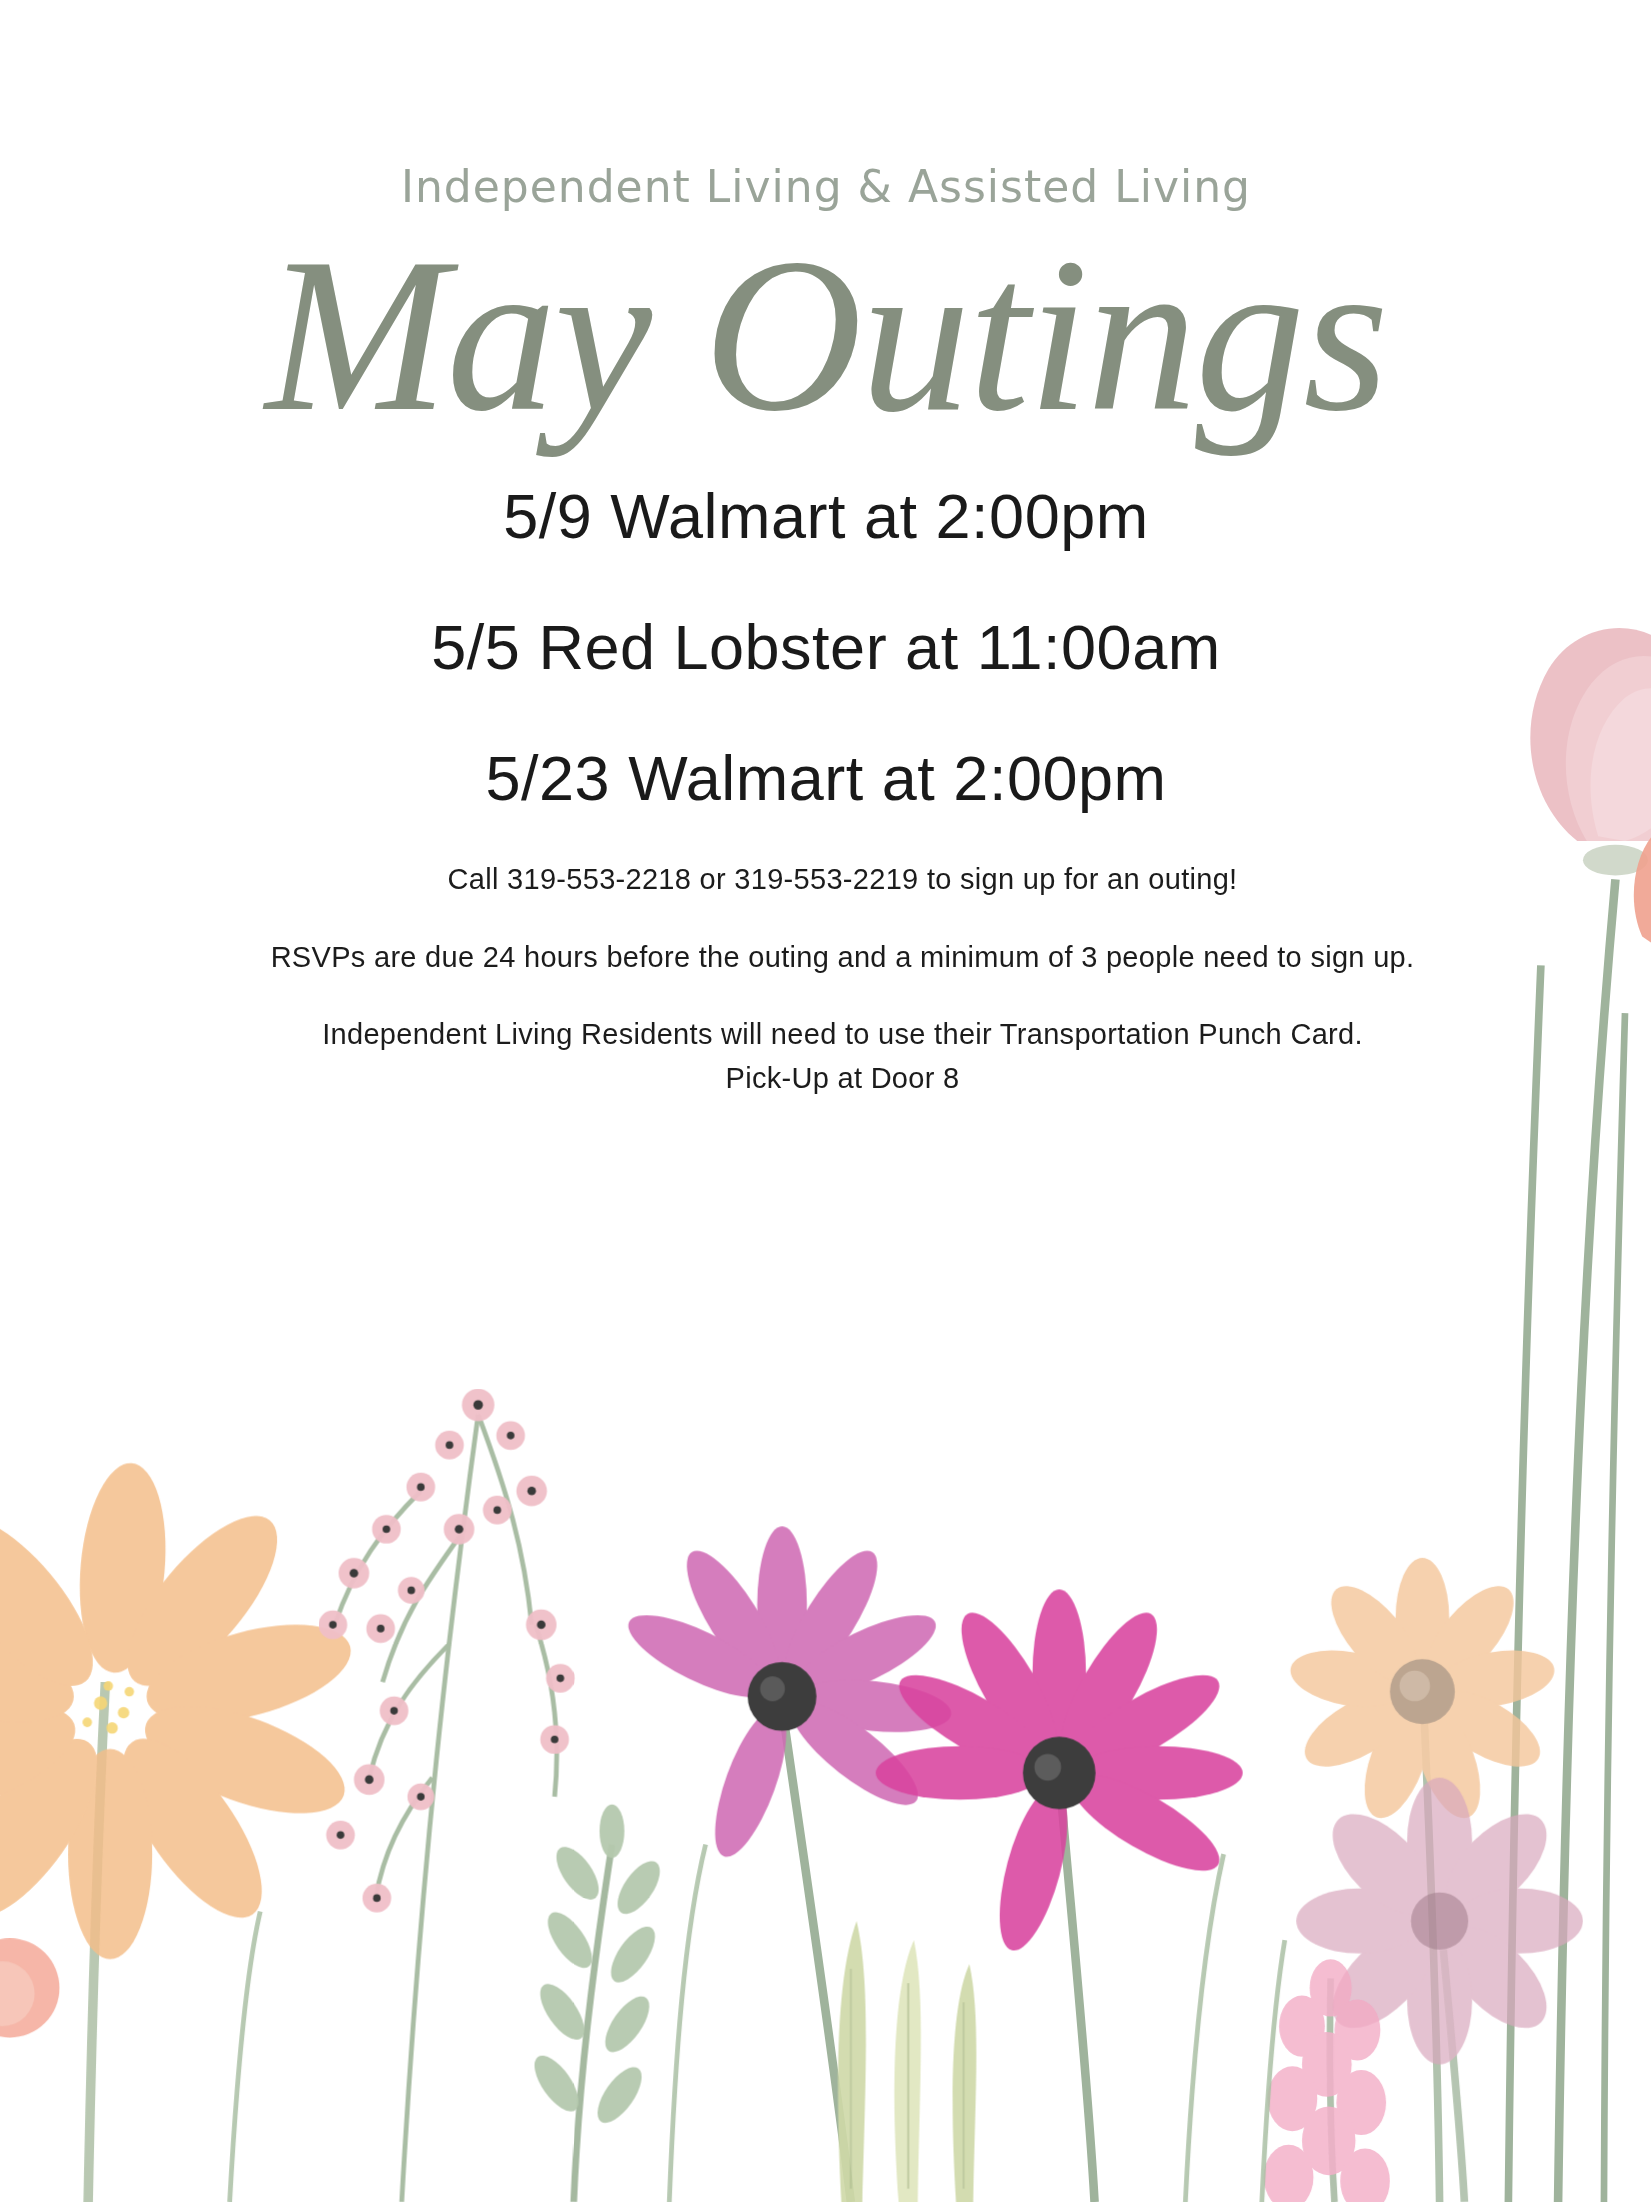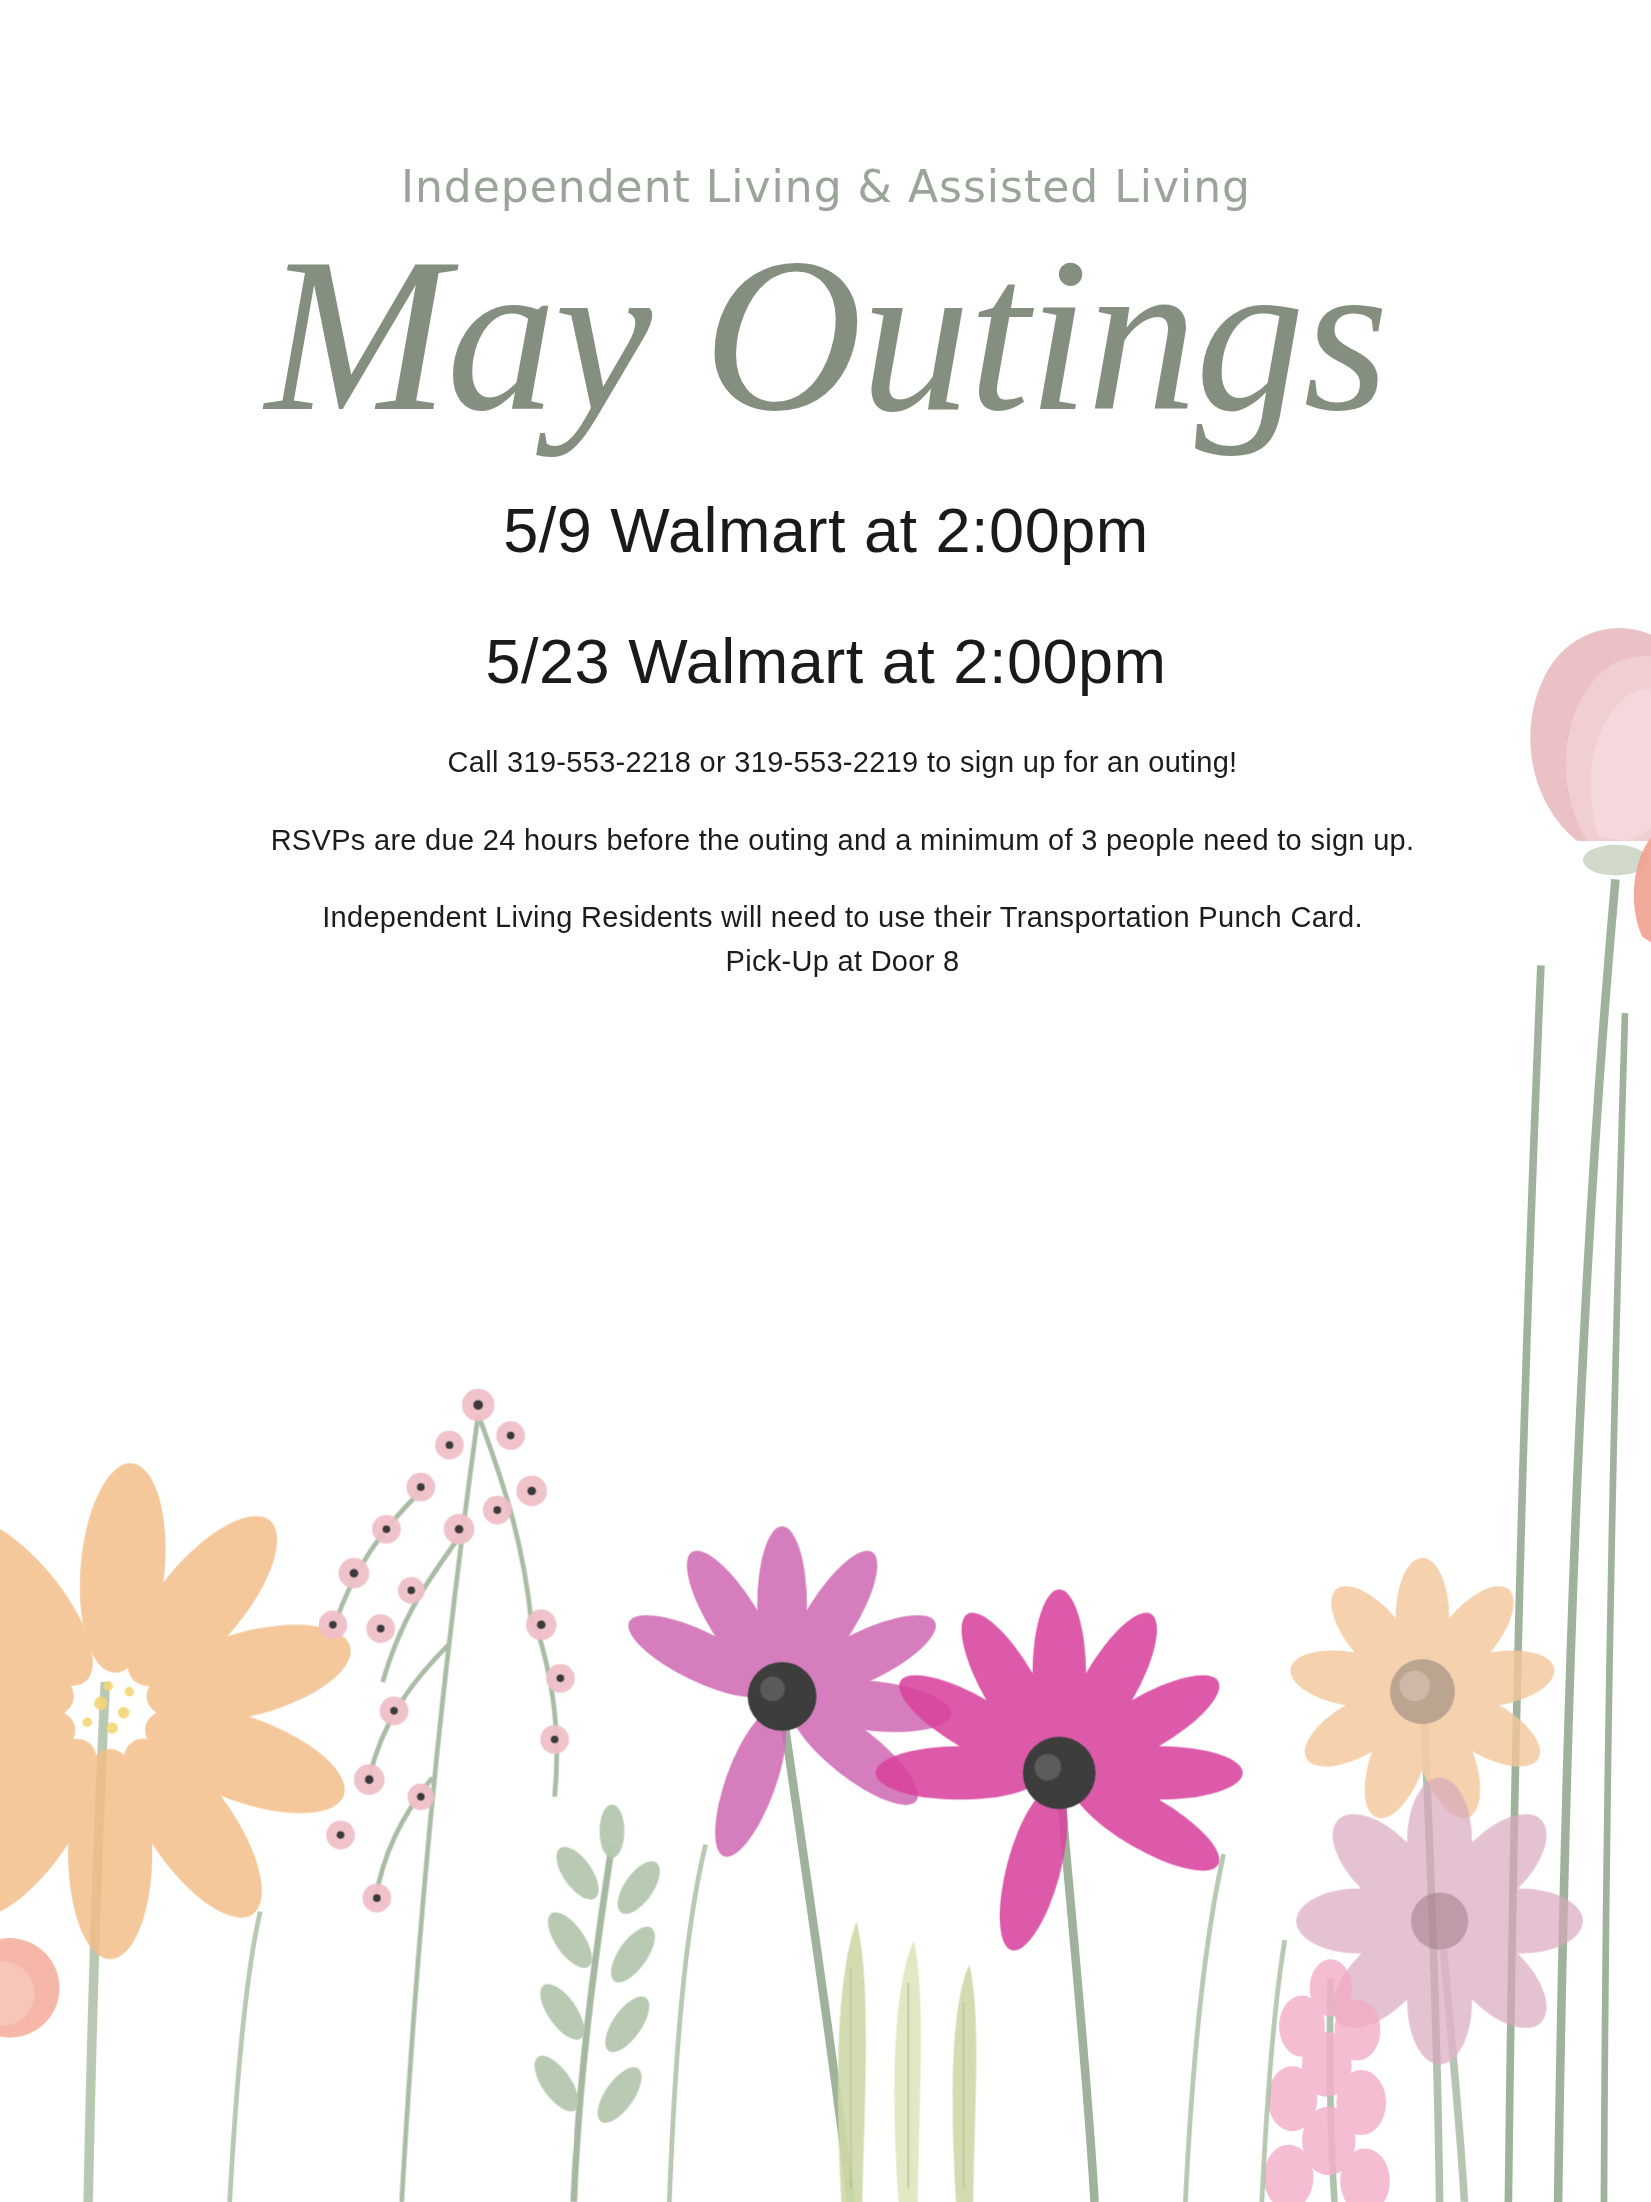--- a/index.html
+++ b/index.html
@@ -46,21 +46,21 @@
     font-family: Liberation Serif, serif;
     font-size: 220px;
     line-height: 0.95;
     font-weight: 400;
     font-style: italic;
     color: #858f7f;
     letter-spacing: -1.9px;
   }
 
   .events {
-    margin-top: 54px;
+    margin-top: 40px;
   }
   .event {
     font-family: "Liberation Sans", sans-serif;
     font-size: 63px;
     color: #1a1a1a;
     font-weight: 400;
     letter-spacing: 0.5px;
     margin-bottom: 59px;
   }
   .event:last-child { margin-bottom: 0; }
@@ -327,20 +327,21 @@
       </g>
     </svg>
   </div>
 
   <div class="content">
     <div class="subtitle">Independent Living &amp; Assisted Living</div>
     <div class="title">May Outings</div>
 
     <div class="events">
       <div class="event">5/9 Walmart at 2:00pm</div>
+      <div class="event">5/5 Red Lobster at 11:00am</div>
       <div class="event">5/23 Walmart at 2:00pm</div>
     </div>
 
     <div class="notes">
       <div class="note">Call 319-553-2218 or 319-553-2219 to sign up for an outing!</div>
       <div class="note">RSVPs are due 24 hours before the outing and a minimum of 3 people need to sign up.</div>
       <div class="note" style="white-space: pre-line;">Independent Living Residents will need to use their Transportation Punch Card.
 Pick-Up at Door 8</div>
     </div>
   </div>

